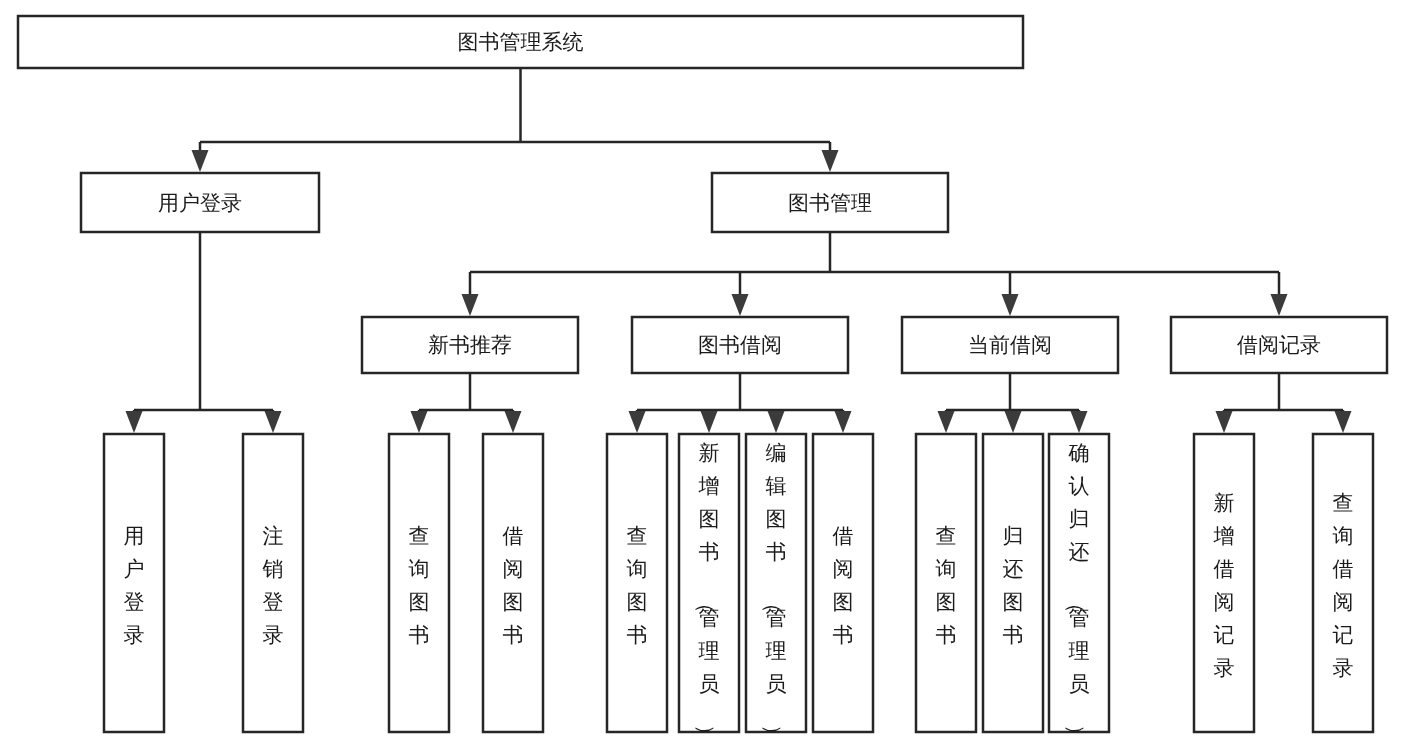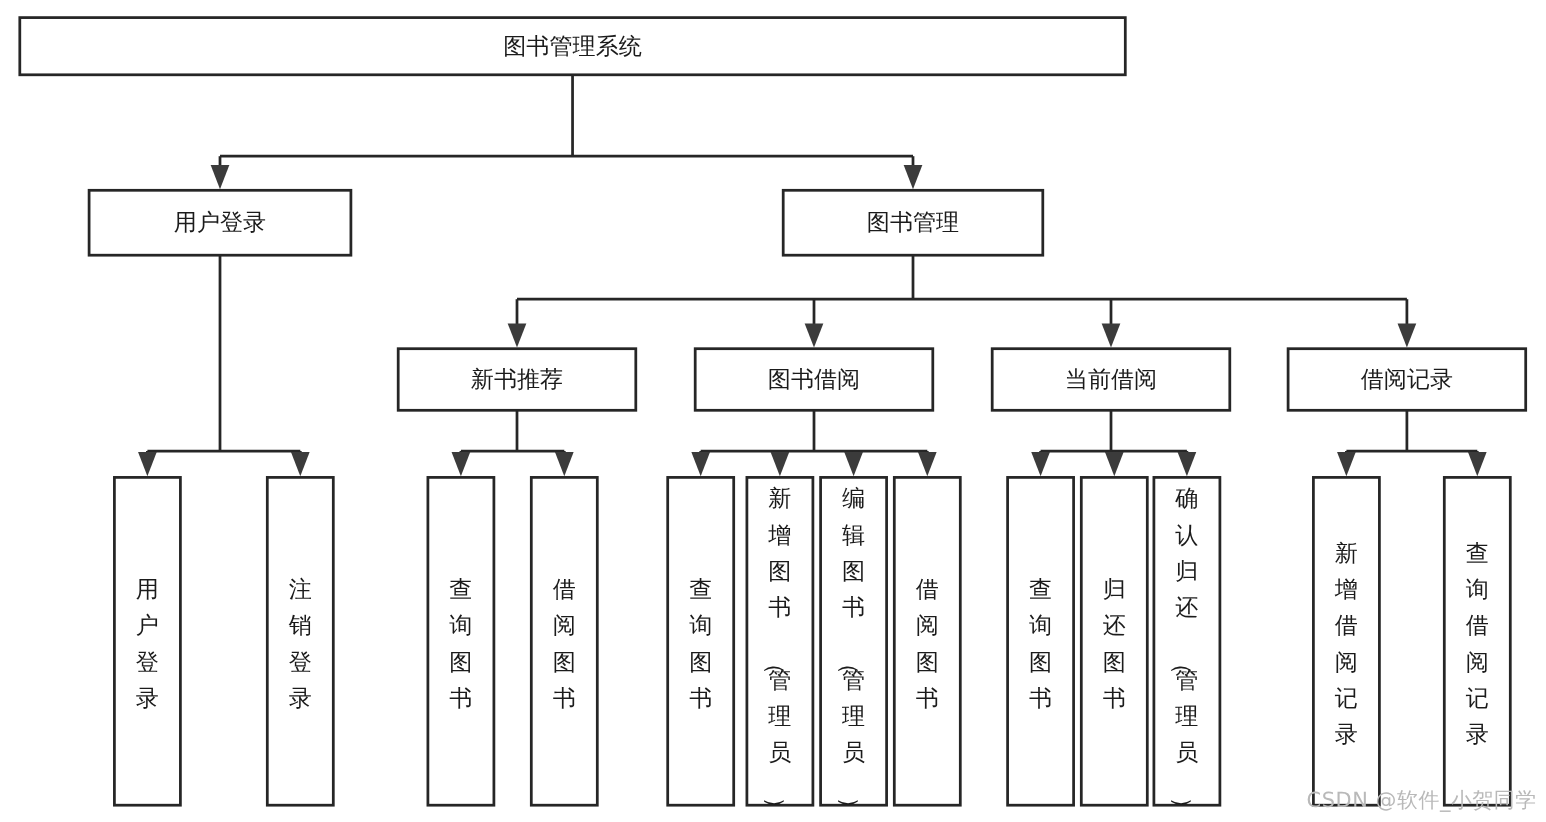--- a/index.html
+++ b/index.html
@@ -218,14 +218,13 @@
         <g>
           <rect x="1194" y="434" width="60" height="298" class="node-box"></rect>
           <text x="1224" y="509.74" class="node-label-v"><tspan x="1224" dy="0">新</tspan><tspan x="1224" dy="33">增</tspan><tspan x="1224" dy="33">借</tspan><tspan x="1224" dy="33">阅</tspan><tspan x="1224" dy="33">记</tspan><tspan x="1224" dy="33">录</tspan></text>
         </g>
         <g>
           <rect x="1313" y="434" width="60" height="298" class="node-box"></rect>
           <text x="1343" y="509.74" class="node-label-v"><tspan x="1343" dy="0">查</tspan><tspan x="1343" dy="33">询</tspan><tspan x="1343" dy="33">借</tspan><tspan x="1343" dy="33">阅</tspan><tspan x="1343" dy="33">记</tspan><tspan x="1343" dy="33">录</tspan></text>
         </g>
       </g>
   </svg>
-  <div class="watermark">CSDN @软件_小贺同学</div>
 </div>
 
 </body></html>

